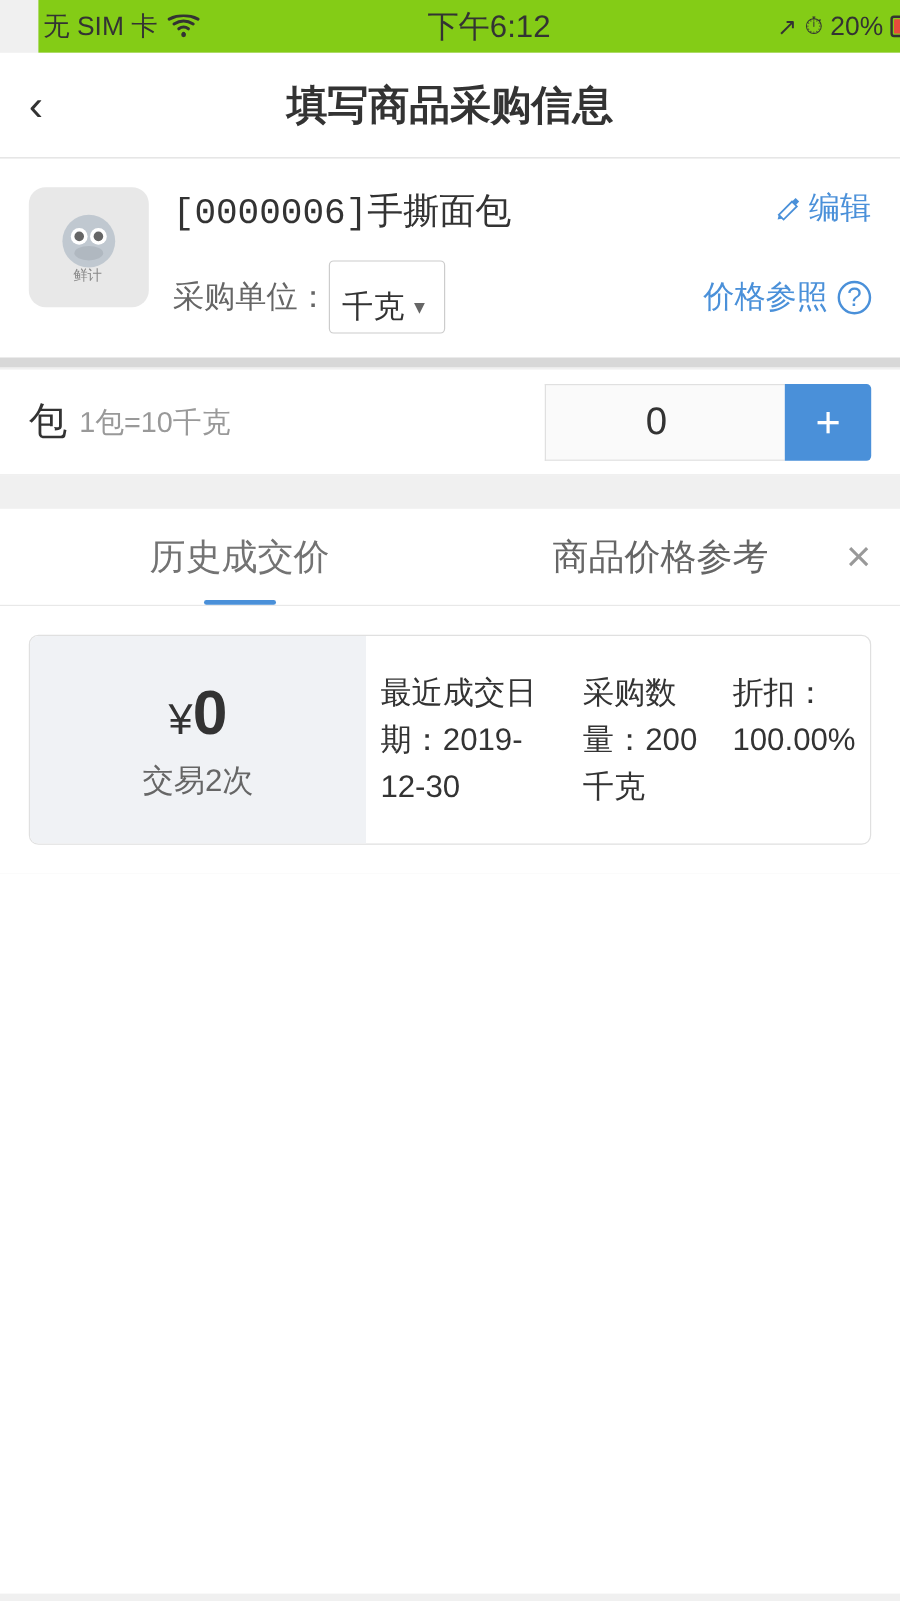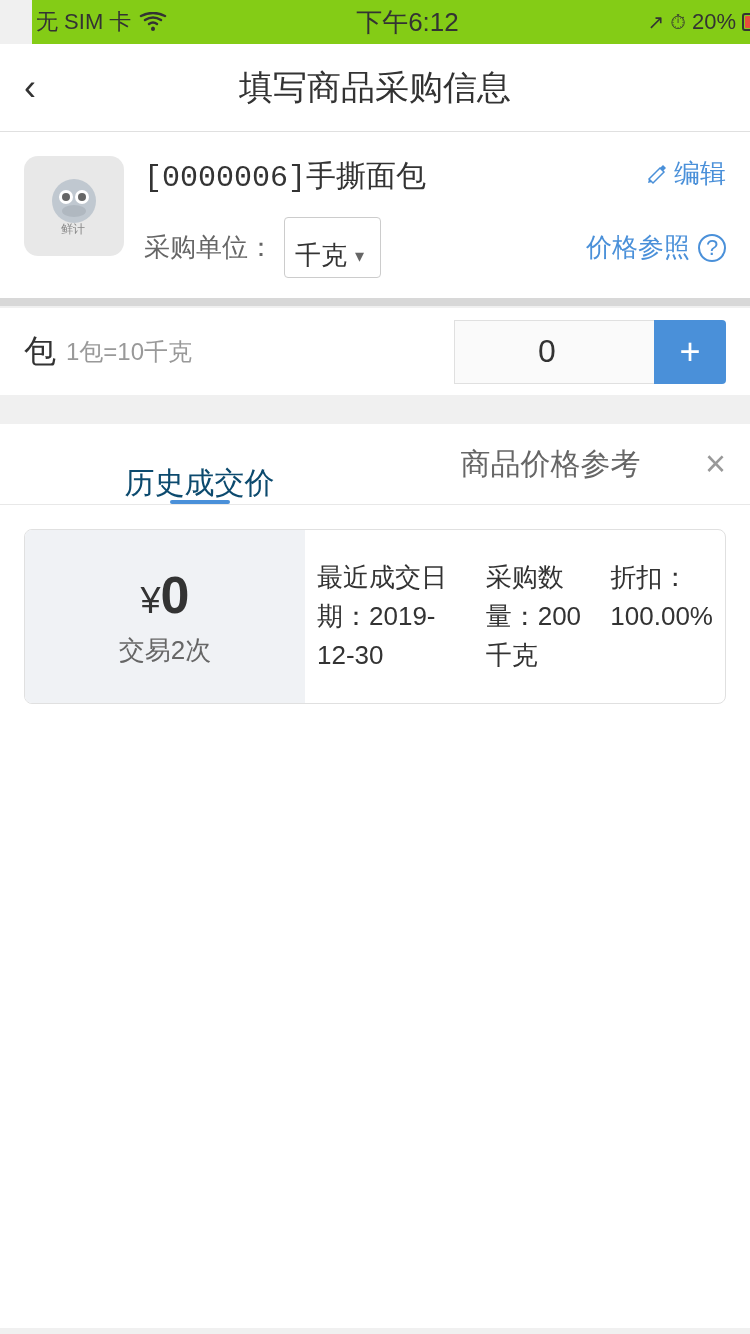--- a/index.html
+++ b/index.html
@@ -84,21 +84,21 @@
     }
     .nav-back {
       position: absolute;
       left: 24px;
       font-size: 36px;
       color: #333;
       cursor: pointer;
     }
     .nav-title {
       font-size: 34px;
-      font-weight: 400;
+      font-weight: 700;
       color: #333;
     }
 
     
     .product-card {
       background: #ffffff;
       margin-top: 0;
       padding: 24px 24px 20px 24px;
       display: flex;
       align-items: flex-start;
@@ -140,21 +140,20 @@
     .product-unit-row {
       display: flex;
       justify-content: space-between;
       align-items: center;
     }
     .unit-label {
       font-size: 26px;
       color: #666;
       display: flex;
       align-items: center;
-      gap: 10px;
       justify-content: center;
     }
     .unit-select {
       border: 1px solid #ccc;
       border-radius: 4px;
       padding: 20px 16px 4px 10px;
       font-size: 26px;
       color: #333;
       background: white;
       position: relative;
@@ -256,22 +255,21 @@
       height: 80px;
       display: flex;
       flex-direction: column;
       align-items: center;
       justify-content: center;
       font-size: 30px;
       cursor: pointer;
       position: relative;
     }
     .tab-item.active {
-      color: #0c4a6e;
-      justify-content: flex-end;
+      color: #737373;
     }
     .tab-item.inactive {
       color: #666;
     }
     .tab-underline {
       position: absolute;
       bottom: 0;
       left: 50%;
       transform: translateX(-50%);
       width: 60px;

